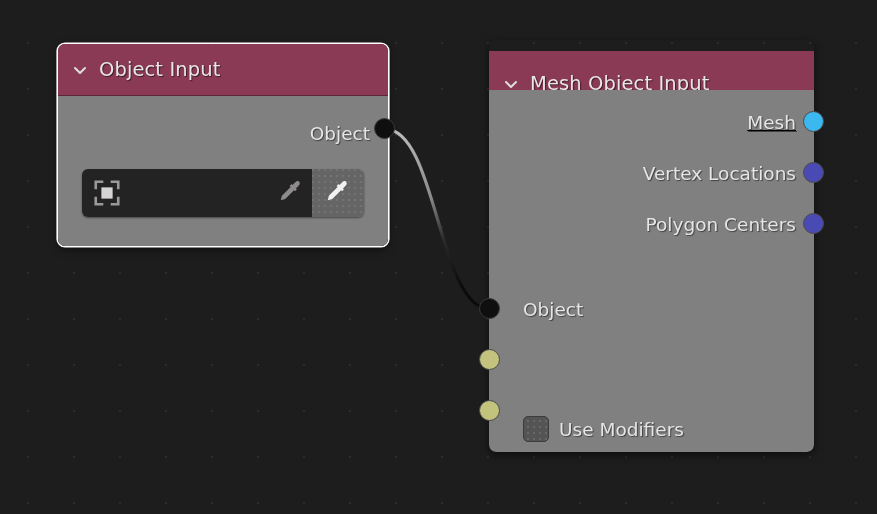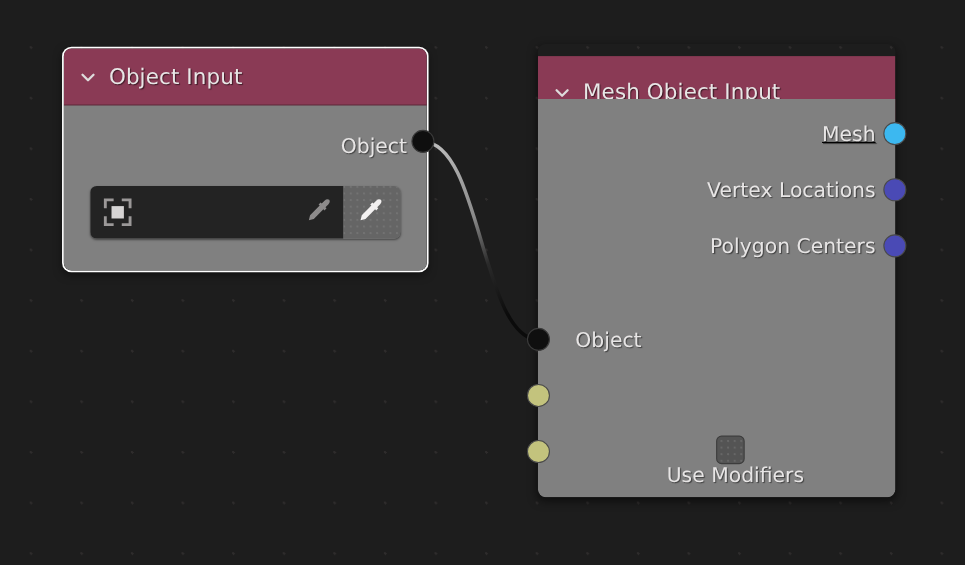--- a/index.html
+++ b/index.html
@@ -258,21 +258,21 @@
         </div>
         <div class="row out" style="top:68px;">
           <span class="sock-label">Vertex Locations</span>
         </div>
 
         <div class="row in" style="top:204px;">
           <span class="sock-label">Object</span>
         </div>
 
 
-        <div class="row in" style="top:306px;flex-direction:column;">
+        <div class="row in" style="top:324px;">
           <div class="checkbox off"></div>
           <span class="sock-label">Use Modifiers</span>
         </div>
 
       </div>
     </div>
 
     <div class="socket" style="left:314px; top:71px; background-color:#3cb8f0;"></div>
     <div class="socket" style="left:314px; top:122px; background-color:#4a4ab5;"></div>
     <div class="socket" style="left:314px; top:173px; background-color:#4a4ab5;"></div>

